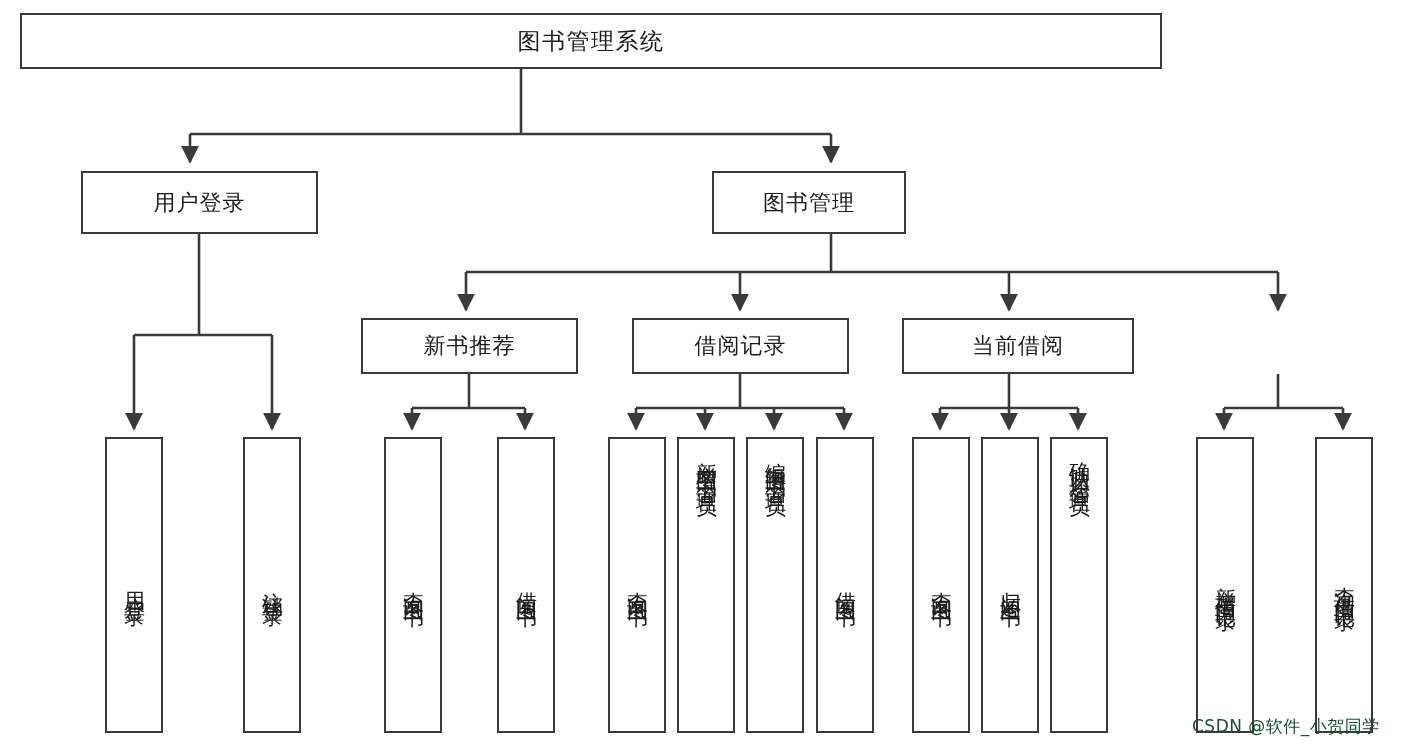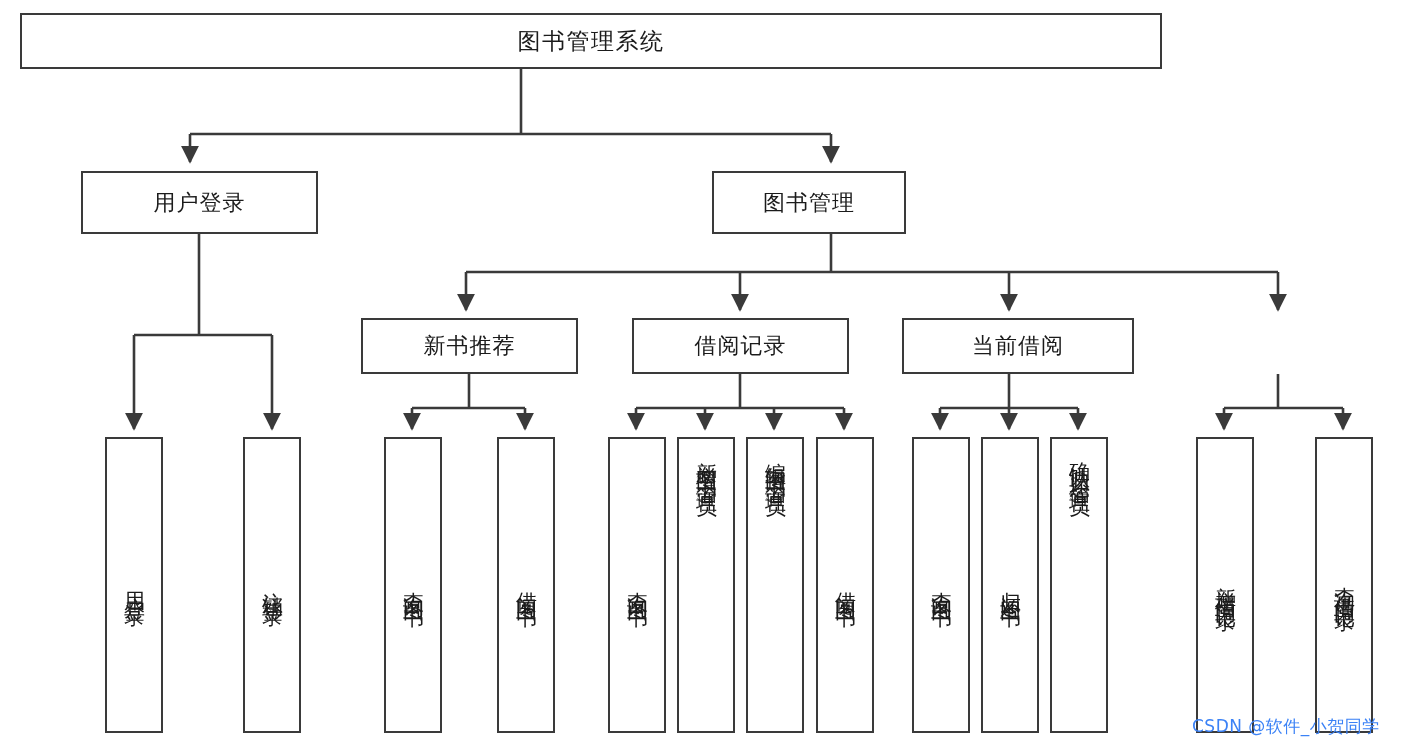--- a/index.html
+++ b/index.html
@@ -60,21 +60,21 @@
     font-size: 21px;
     letter-spacing: 5px;
     line-height: 1;
     text-align: center;
   }
   .node.v.top {
     align-items: flex-start;
   }
   .watermark {
     position: absolute;
-    color: #3b82f6;
+    color: #14532d;
     font-size: 17px;
     letter-spacing: 0.5px;
     white-space: nowrap;
     font-family: "DejaVu Sans", "Liberation Sans", sans-serif;
   }
 </style>
 </head>
 <body>
 
 <div id="canvas">

